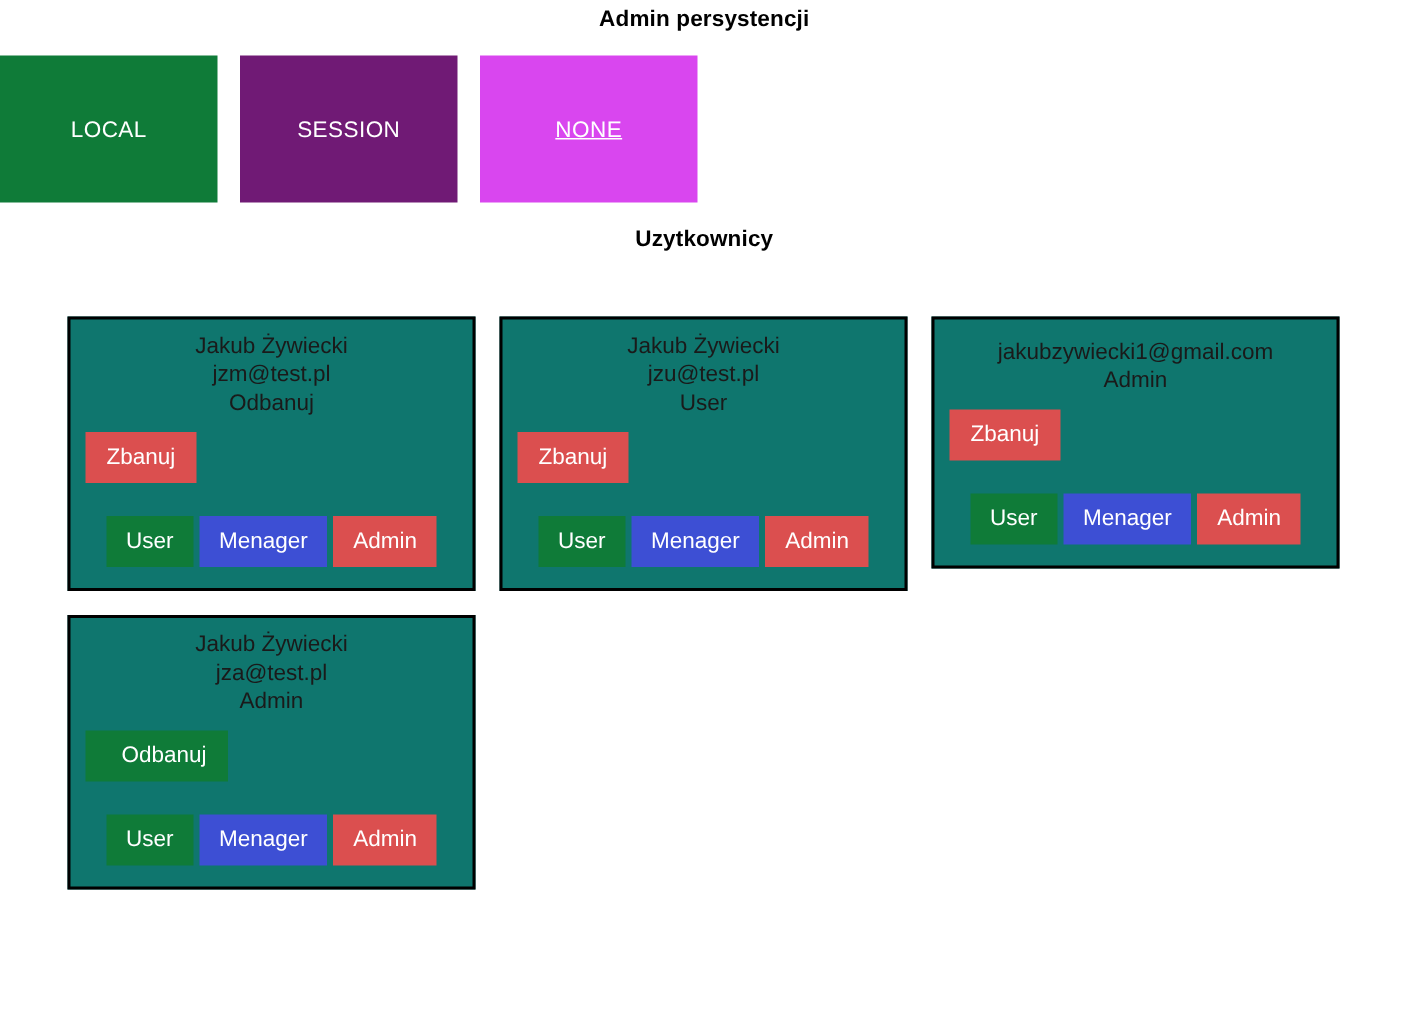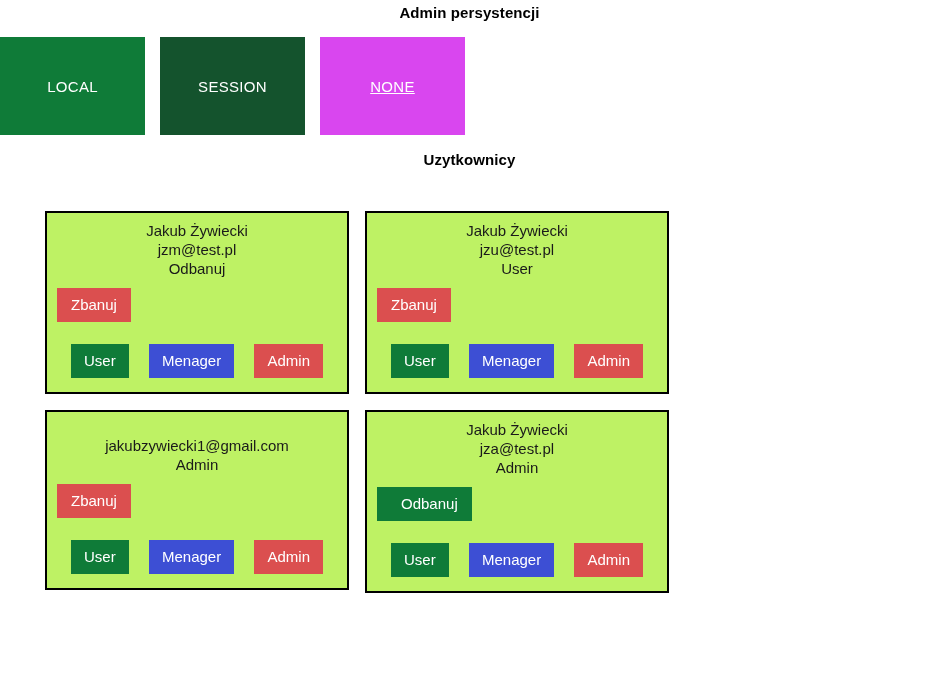--- a/index.html
+++ b/index.html
@@ -66,32 +66,32 @@
     margin-top: 43px;
     padding-left: 45px;
     display: flex;
     flex-wrap: wrap;
     align-items: flex-start;
     gap: 16px;
     width: 895px;
     box-sizing: border-box;
   }
   .user-card {
-    width: 304px;
+    width: 272px;
     min-height: 163px;
     box-sizing: border-box;
     border: 2px solid #000000;
-    background: #bef264;
+    background: #0f766e;
     display: flex;
     flex-direction: column;
     align-items: center;
     padding: 8px 10px 14px 10px;
   }
   .user-card.shifted {
-    padding-top: 24px;
+    padding-top: 12px;
     min-height: 163px;
   }
   .user-text {
     text-align: center;
     font-size: 15px;
     line-height: 19px;
     color: #1a1a1a;
     font-family: "Liberation Sans", sans-serif;
   }
   .user-line {
@@ -140,21 +140,21 @@
     white-space: nowrap;
   }
 </style>
 </head>
 <body>
 
 <h2 class="section-title" id="persistence-title">Admin persystencji</h2>
 
 <div class="persistence-row" id="persistence-row">
     <button class="persistence-btn" style="background: rgb(15, 123, 56);">LOCAL</button>
-    <button class="persistence-btn" style="background: #14532d;">SESSION</button>
+    <button class="persistence-btn" style="background: #701a75;">SESSION</button>
     <button class="persistence-btn" style="background: #d946ef; text-decoration: underline;">NONE</button>
   </div>
 
 <h2 class="section-title" id="users-title">Uzytkownicy</h2>
 
 <div class="users-grid" id="users-grid">
     <div class="user-card">
       <div class="user-text">
         <span class="user-line">Jakub Żywiecki</span>
         <span class="user-line">jzm@test.pl</span>

